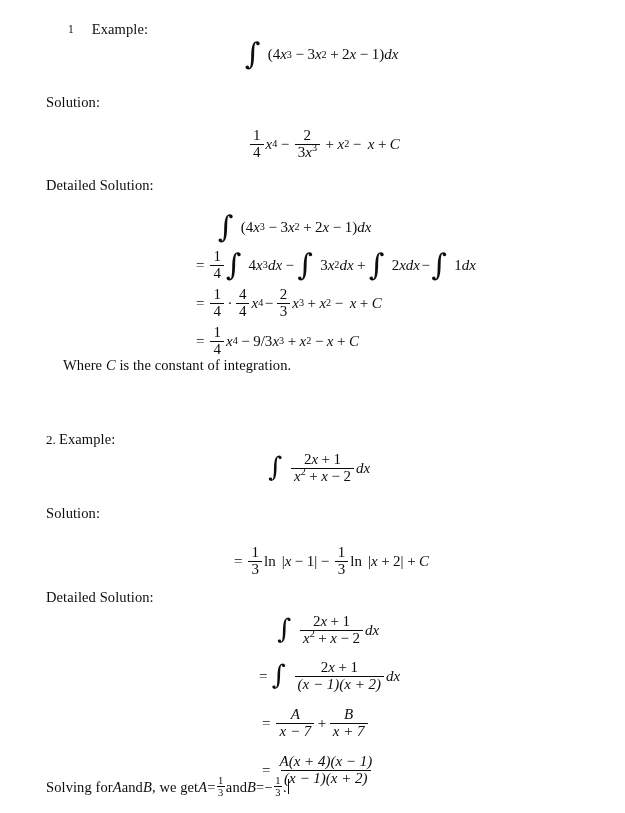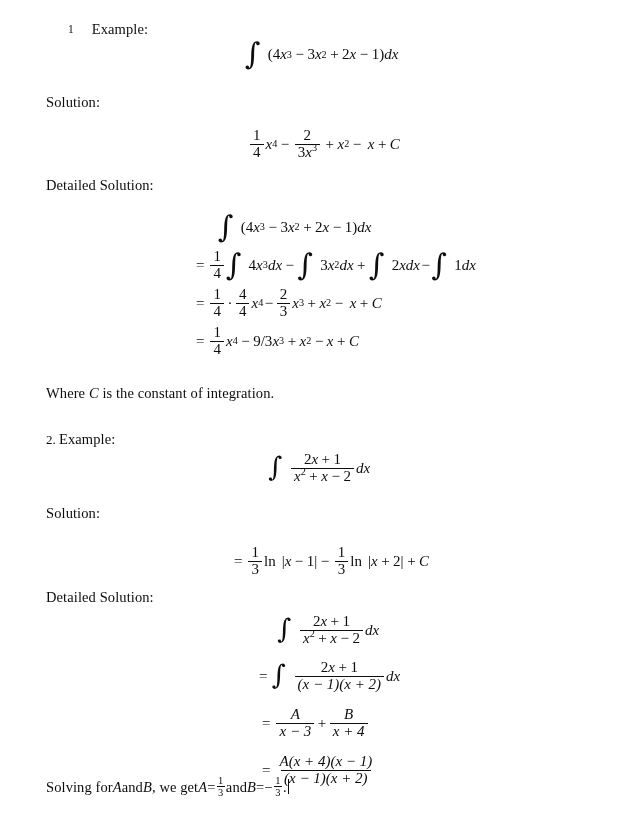--- a/index.html
+++ b/index.html
@@ -275,21 +275,21 @@
       <span class="mo">+</span>
       <span class="mi">x</span>
         <span class="sup">2</span>
       <span class="mo">−</span>
       <span class="mi">x</span>
       <span class="mo">+</span>
       <span class="mi">C</span>
     </div>
   </div>
 
-  <div class="para para-left" style="top:384px;">
+  <div class="para para-left" style="top:356px;margin-left:17px;">
     <span>Where </span><span class="mi">C</span><span> is the constant of integration.</span>
   </div>
 
   <div class="para para-left" style="top:430px;">
     <span class="lead-num-inline">2.</span><span>Example:</span>
   </div>
 
   <div class="math" style="left:268px; top:452px;">
     <span class="intg intg-sm">∫</span>
     <span class="frac">
@@ -348,26 +348,26 @@
         <span class="num"><span class="mn">2</span><span class="mi">x</span><span class="mo">+</span><span class="mn">1</span></span>
         <span class="den mi">(x − 1)(x + 2)</span>
       </span>
       <span class="mi">dx</span>
     </div>
 
     <div class="row" style="height:46px; margin-left:-10px;">
       <span class="eqsign">=</span>
       <span class="frac">
         <span class="num mi">A</span>
-        <span class="den mi">x − 3</span>
+        <span class="den mi">x − 7</span>
       </span>
       <span class="mo mo-tight">+</span>
       <span class="frac">
         <span class="num mi">B</span>
-        <span class="den mi">x + 4</span>
+        <span class="den mi">x + 7</span>
       </span>
     </div>
 
     <div class="row" style="height:48px; margin-left:-10px;">
       <span class="eqsign">=</span>
       <span class="frac">
         <span class="num mi">A(x + 4)(x − 1)</span>
         <span class="den mi">(x − 1)(x + 2)</span>
       </span>
     </div>

